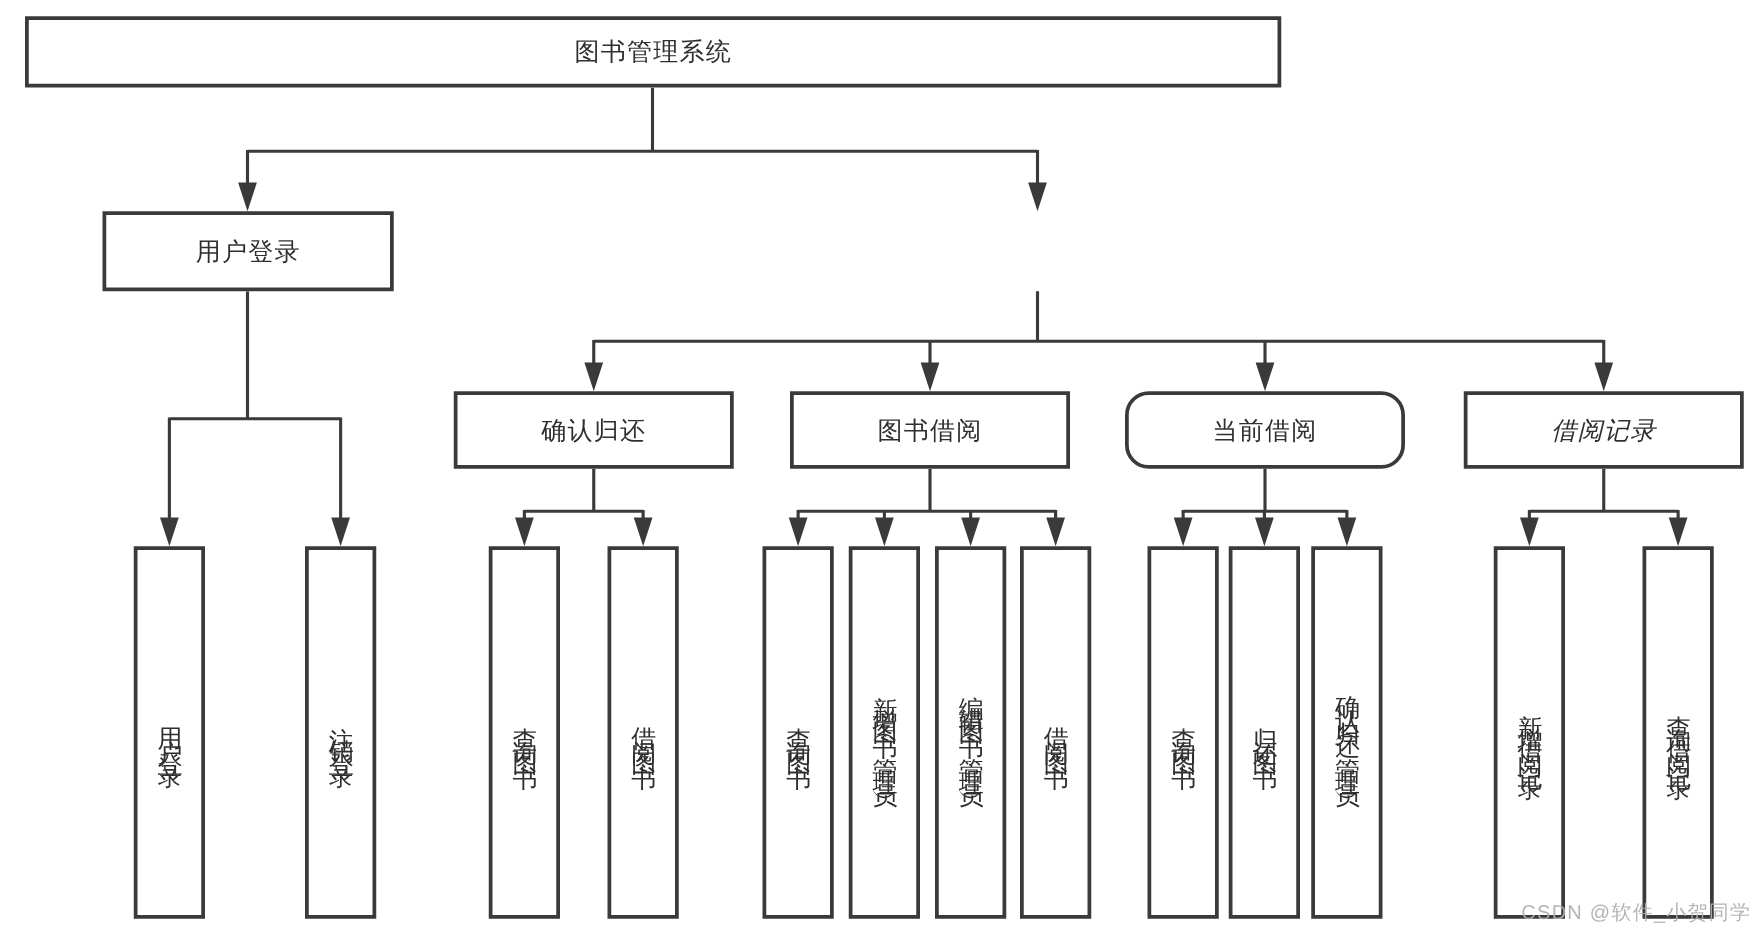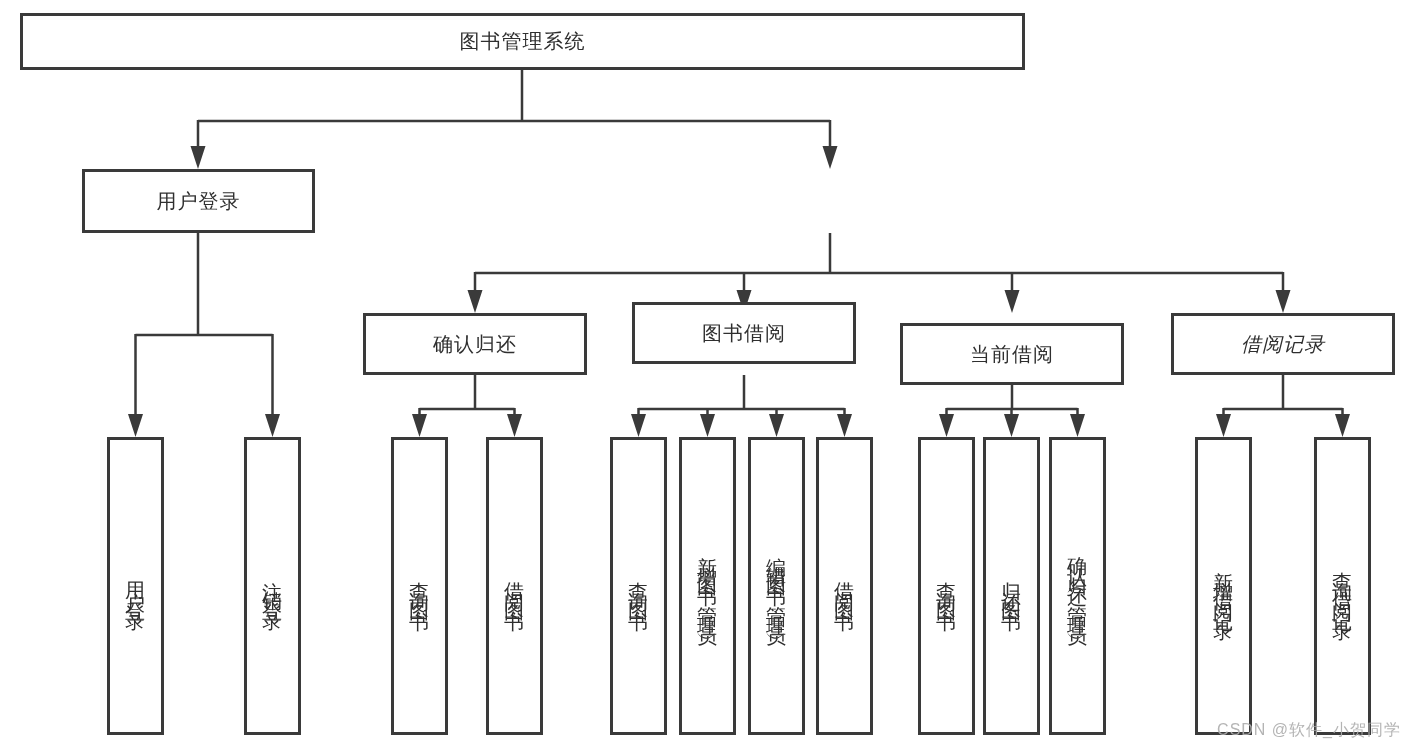--- a/index.html
+++ b/index.html
@@ -17,22 +17,22 @@
   .leaf{width:57px;top:437px;height:298px;}
   .vtext{
     writing-mode:vertical-rl;text-orientation:mixed;
     letter-spacing:10px;font-size:20px;color:#2f2f2f;line-height:1;
   }
   
   .n-root {left:20px;  top:13px;  width:1005px;height:57px;}
   .n-login{left:82px;  top:169px; width:233px; height:64px;}
   .n-mgmt {left:712px; top:169px; width:235px; height:64px;}
   .n-nbr  {left:363px; top:313px; width:224px; height:62px;}
-  .n-bb   {left:632px; top:302px; width:224px; height:62px;justify-content:center;}
-  .n-cb   {left:900px; top:323px; width:224px; height:62px;}
+  .n-bb   {left:632px; top:313px; width:224px; height:62px;justify-content:center;}
+  .n-cb   {left:900px; top:313px; width:224px; height:62px;border-radius:19px;}
   .n-br   {left:1171px;top:313px; width:224px; height:62px;font-style:italic;}
   .n-u1  {left:107px;}
   .n-u2  {left:244px;}
   .n-r1  {left:391px;}
   .n-r2  {left:486px;}
   .n-b1  {left:610px;}
   .n-b2  {left:679px;}
   .n-b3  {left:748px;}
   .n-b4  {left:816px;}
   .n-c1  {left:918px;}

